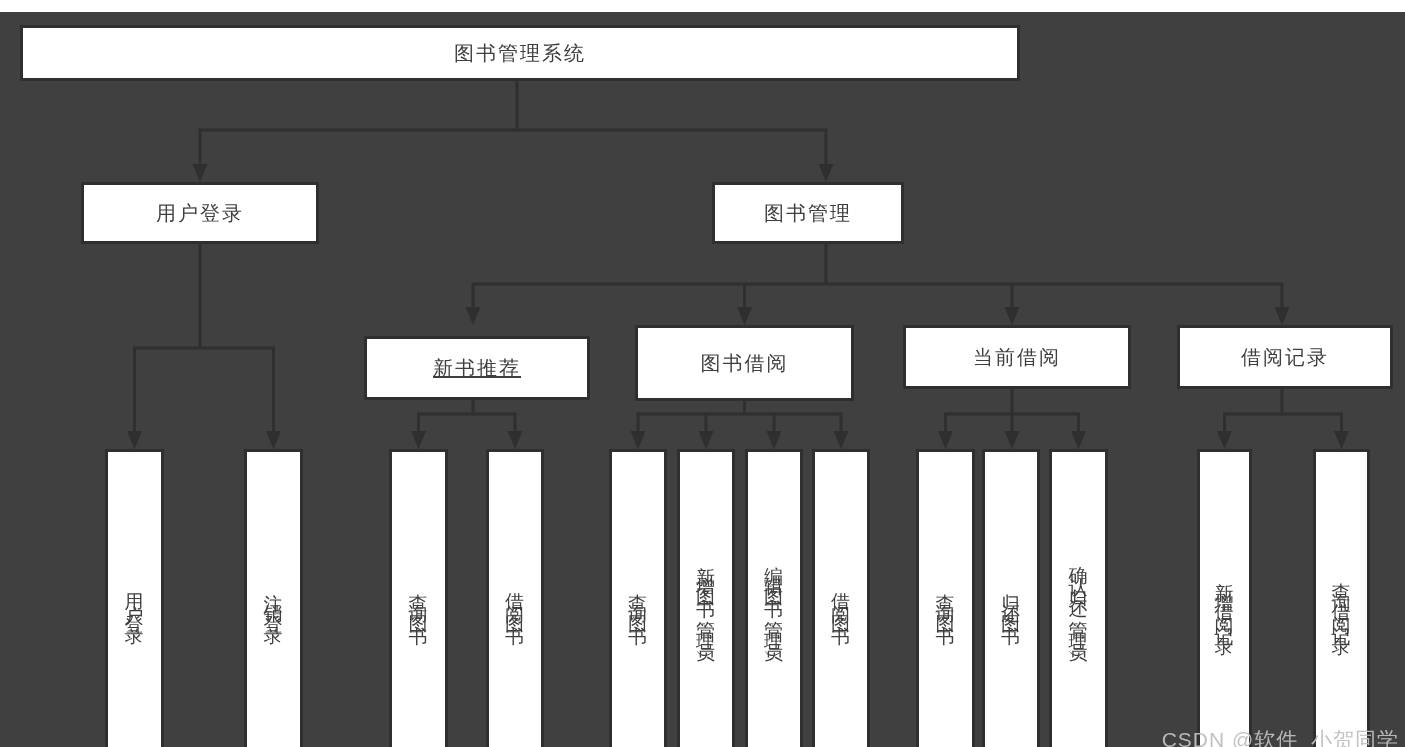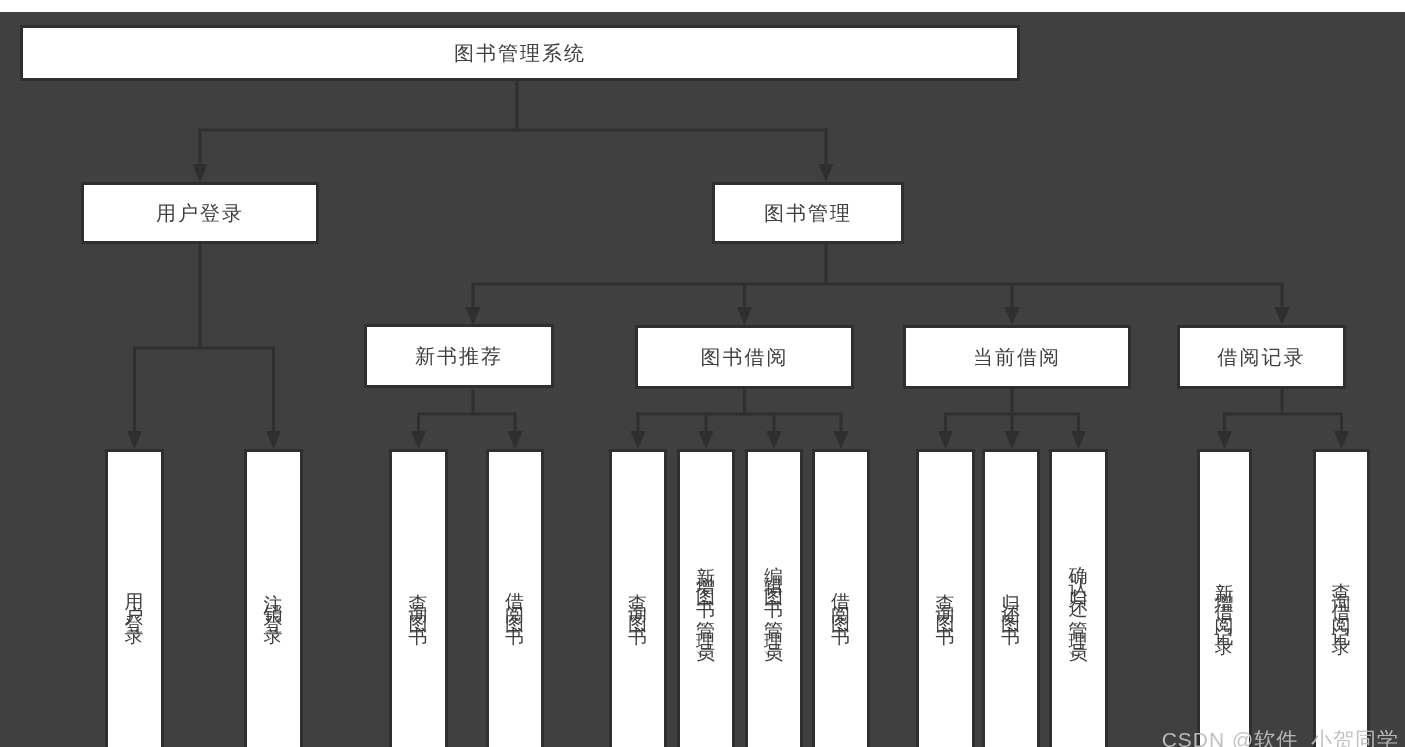--- a/index.html
+++ b/index.html
@@ -44,24 +44,24 @@
     letter-spacing: 11px;
     line-height: 1;
     color: #3f3f3f;
   }
   
   #b-root    { left: 20px;  top: 13px;  width: 1000px; height: 56px; }
   
   #b-login   { left: 81px;  top: 170px; width: 238px; height: 62px; }
   #b-mgmt    { left: 712px; top: 170px; width: 192px; height: 62px; }
   
-  #b-rec     { left: 364px;  top: 312px; width: 190px; height: 64px; }
-  #b-borrow  { left: 635px;  top: 313px; width: 219px; height: 64px; }
+  #b-rec     { left: 364px;  top: 324px; width: 226px; height: 64px; text-decoration: underline; }
+  #b-borrow  { left: 635px;  top: 313px; width: 219px; height: 76px; }
   #b-current { left: 903px;  top: 313px; width: 228px; height: 64px; }
-  #b-records { left: 1177px; top: 313px; width: 169px; height: 64px; }
+  #b-records { left: 1177px; top: 313px; width: 216px; height: 64px; }
   
   .vbox { top: 437px; height: 302px; }
   #t-login1  { left: 105px;  width: 59px; }
   #t-logout  { left: 244px;  width: 59px; }
   #t-q1      { left: 389px;  width: 59px; }
   #t-b1      { left: 486px;  width: 58px; }
   #t-q2      { left: 609px;  width: 58px; }
   #t-add     { left: 677px;  width: 58px; }
   #t-edit    { left: 745px;  width: 58px; }
   #t-b2      { left: 812px;  width: 58px; }

